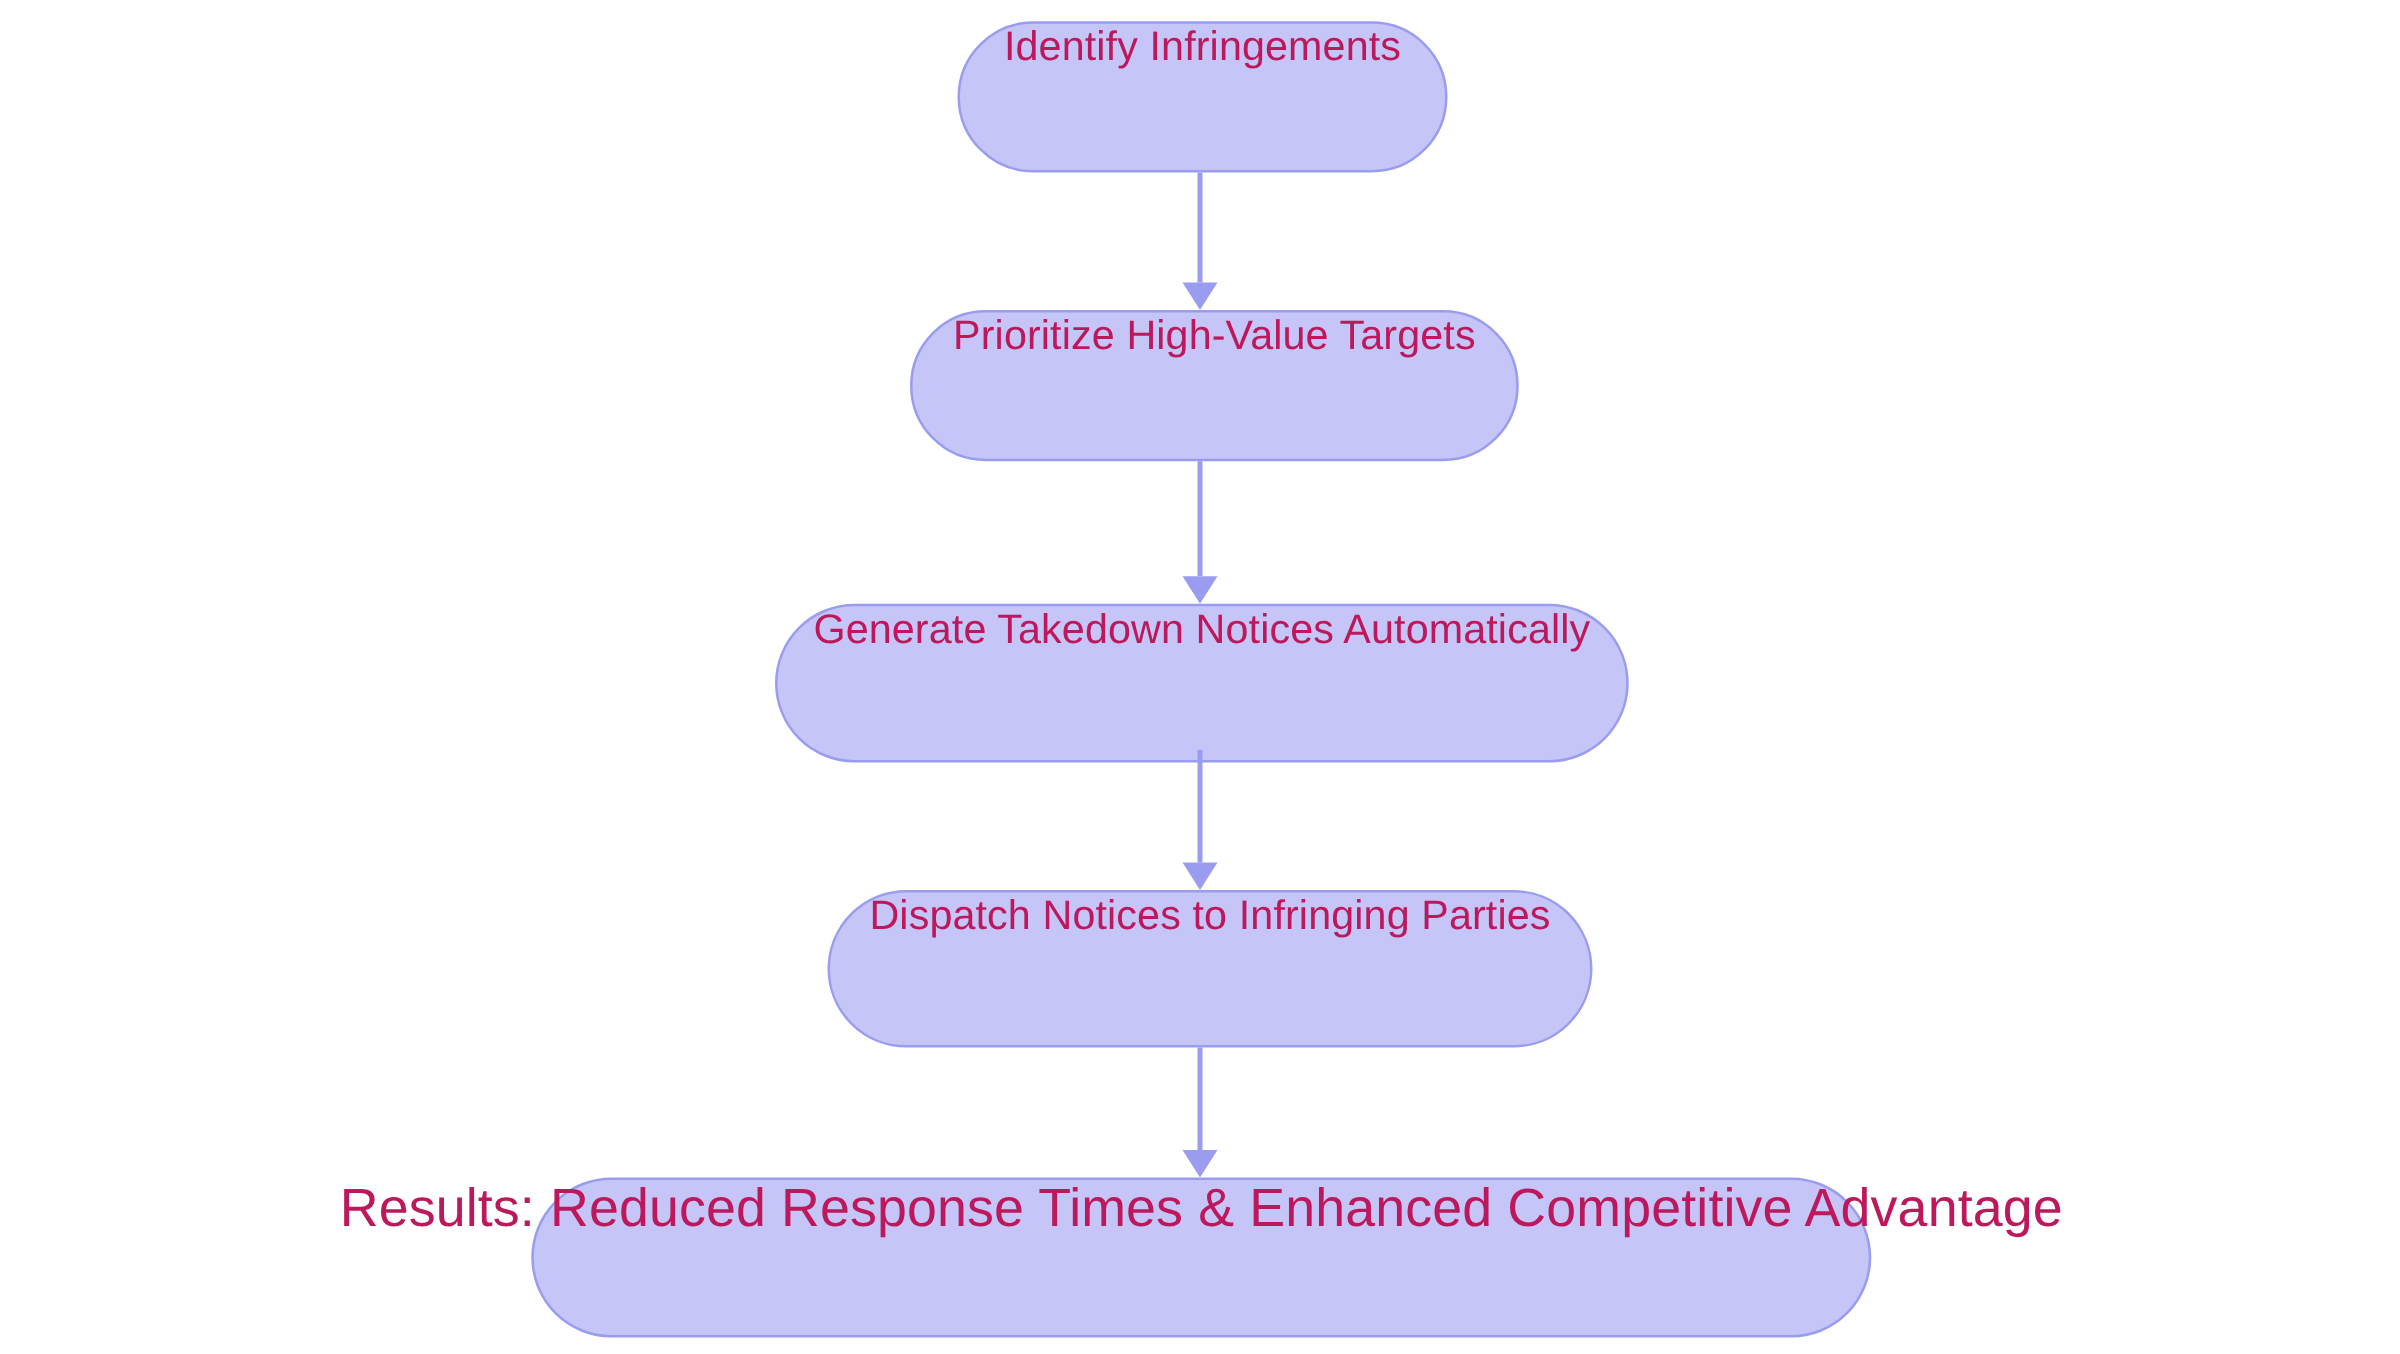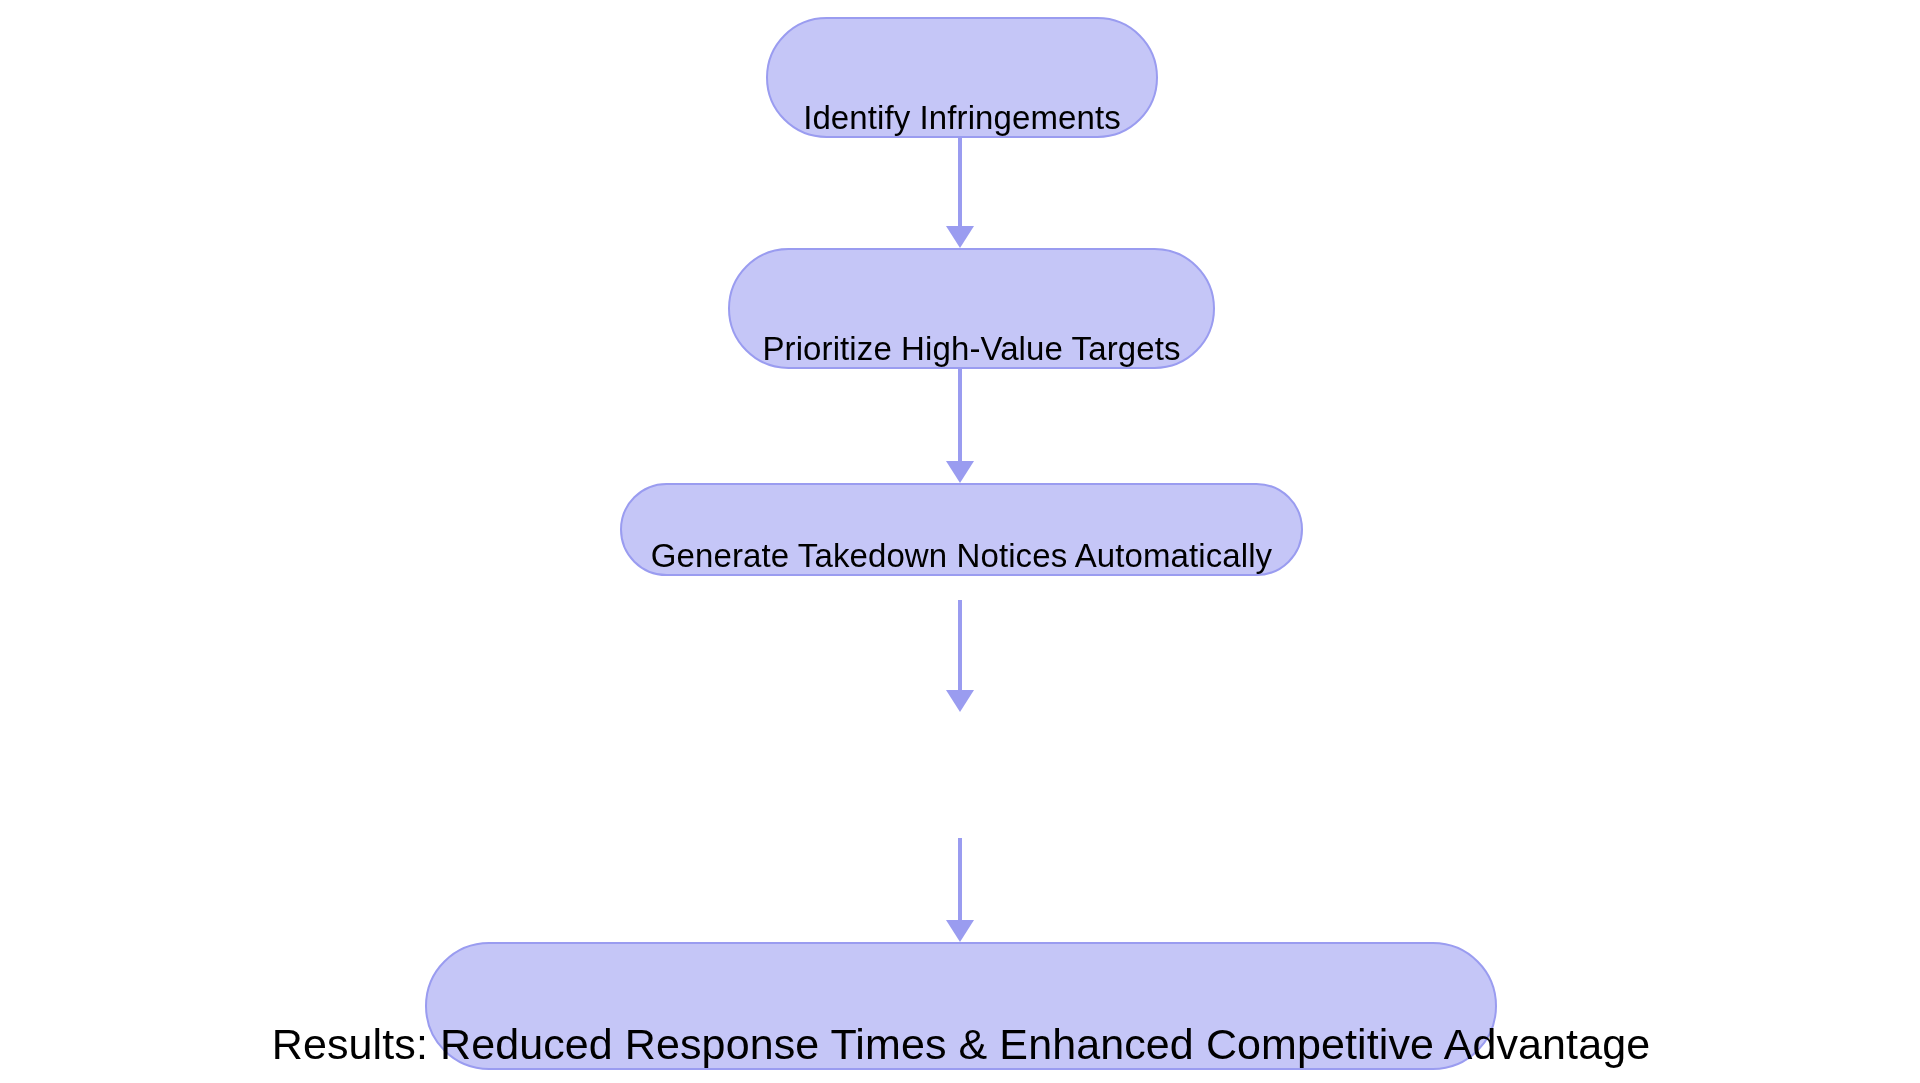--- a/index.html
+++ b/index.html
@@ -19,41 +19,41 @@
     position: relative;
     width: 1920px;
     height: 1083px;
     background: #ffffff;
   }
 
   .flow-node {
     position: absolute;
     box-sizing: border-box;
     display: flex;
-    align-items: flex-end;
+    align-items: flex-start;
     justify-content: center;
     background: #c5c6f7;
     border: 2px solid #9a9cf0;
     border-radius: 999px;
-    color: #000000;
+    color: #be185d;
     text-align: center;
     line-height: 1.1;
     white-space: nowrap;
     letter-spacing: 0.1px;
   }
 
   .flow-node .node-label {
     display: block;
     padding: 0 26px;
   }
 
   
   .node-1 { left: 766px;  top: 17px;  width: 392px;  height: 121px; font-size: 33px; }
   .node-2 { left: 728px;  top: 248px; width: 487px;  height: 121px; font-size: 33px; }
-  .node-3 { left: 620px;  top: 483px; width: 683px;  height: 93px; font-size: 33px; }
+  .node-3 { left: 620px;  top: 483px; width: 683px;  height: 127px; font-size: 33px; }
   .node-4 { left: 662px;  top: 712px; width: 612px;  height: 126px; font-size: 33px; }
   .node-5 { left: 425px;  top: 942px; width: 1072px; height: 128px; font-size: 43px; }
 
   
   .flow-arrow {
     position: absolute;
     left: 960px;
     width: 4px;
     transform: translateX(-50%);
   }
@@ -110,20 +110,23 @@
 
   <div class="flow-node node-3">
     <span class="node-label">Generate Takedown Notices Automatically</span>
   </div>
 
   <div class="flow-arrow arrow-3">
     <span class="arrow-stem"></span>
     <span class="arrow-head"></span>
   </div>
 
+  <div class="flow-node node-4">
+    <span class="node-label">Dispatch Notices to Infringing Parties</span>
+  </div>
 
   <div class="flow-arrow arrow-4">
     <span class="arrow-stem"></span>
     <span class="arrow-head"></span>
   </div>
 
   <div class="flow-node node-5">
     <span class="node-label">Results: Reduced Response Times &amp; Enhanced Competitive Advantage</span>
   </div>
 

